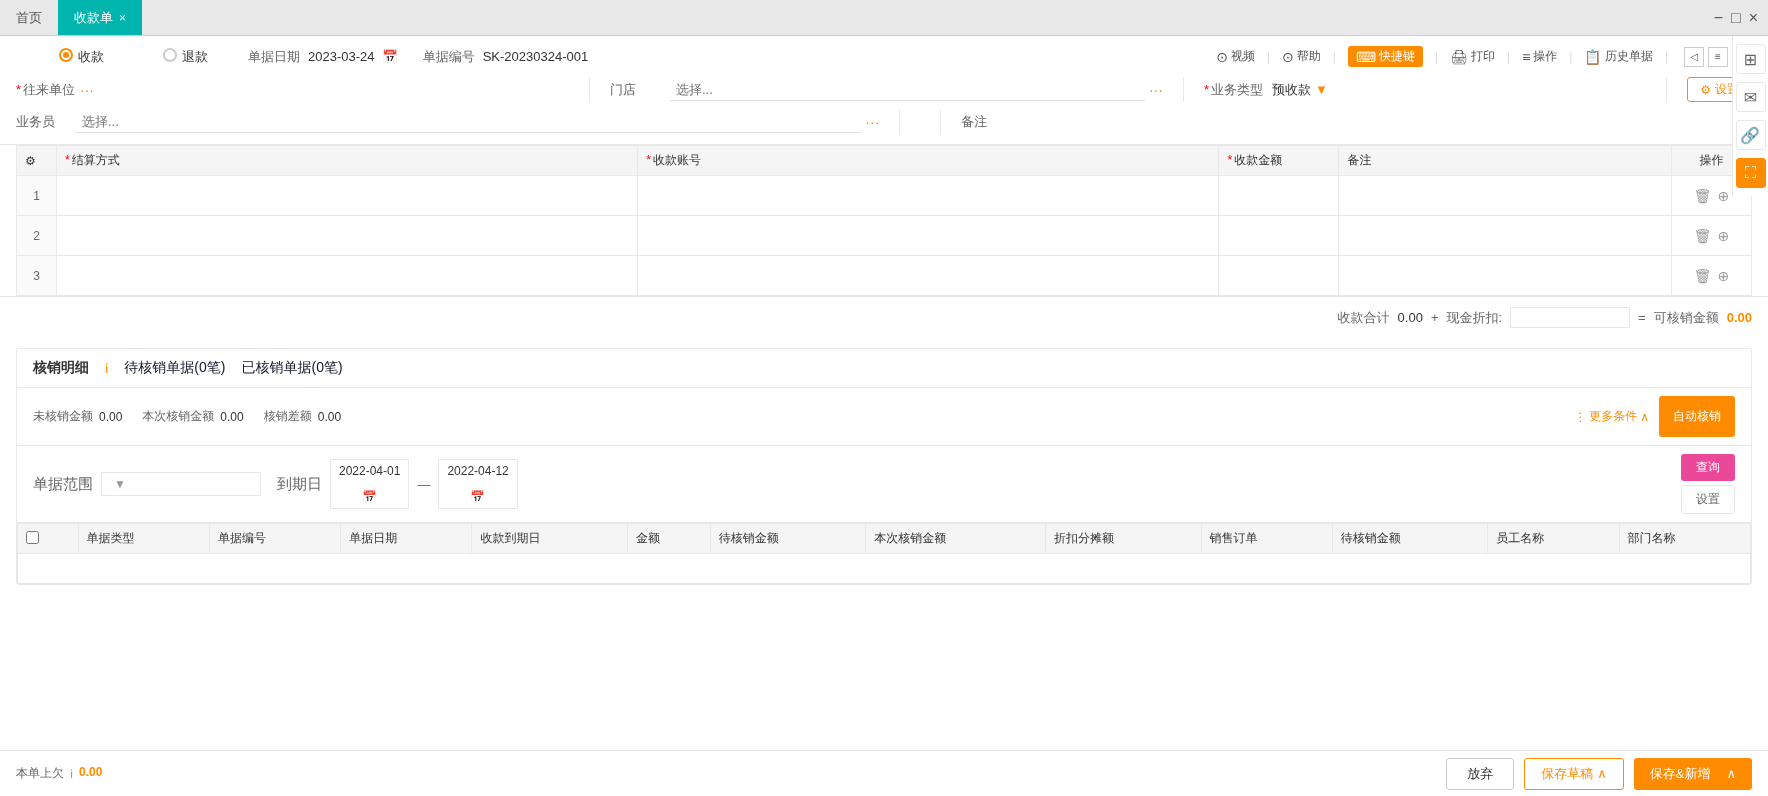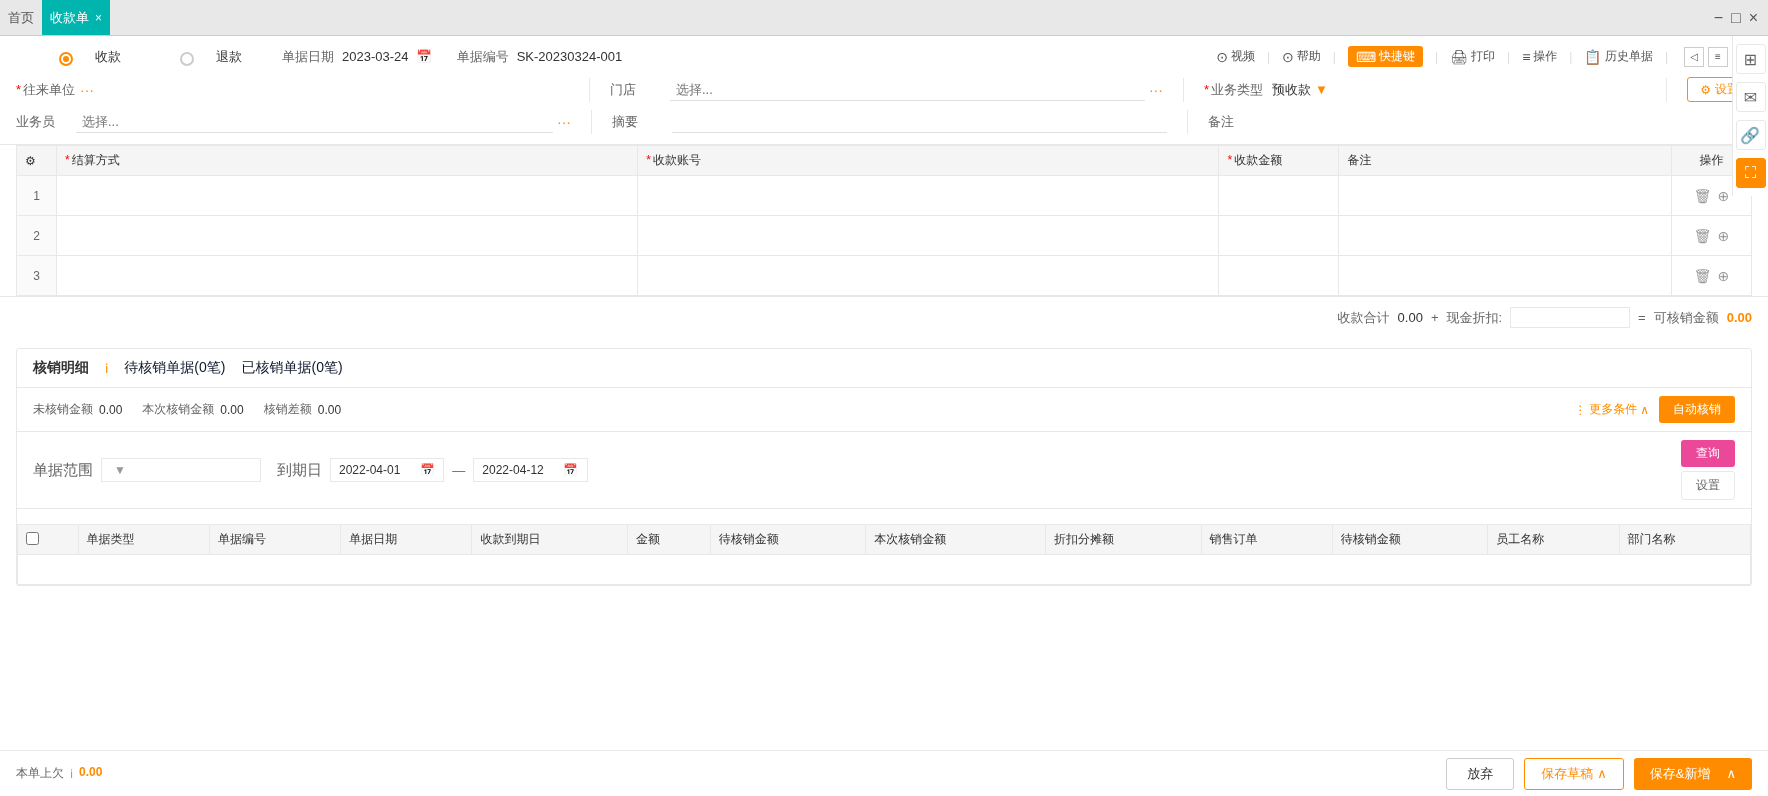--- a/index.html
+++ b/index.html
@@ -1,34 +1,34 @@
 <!DOCTYPE html>
 <html><head>
   <meta charset="utf-8">
   <style>
     * { box-sizing: border-box; margin: 0; padding: 0; }
     body { font-family: 'Microsoft YaHei', Arial, sans-serif; font-size: 13px; background: #f0f2f5; color: #333; overflow: hidden; width: 1768px; height: 796px; }
 
     
     .tab-bar { display: flex; align-items: center; background: #e8e8e8; height: 36px; border-bottom: 1px solid #ccc; }
-    .tab-item { padding: 0 8px; height: 100%; display: flex; align-items: center; cursor: pointer; font-size: 13px; color: #555; }
+    .tab-item { padding: 0 16px; height: 100%; display: flex; align-items: center; cursor: pointer; font-size: 13px; color: #555; }
     .tab-item.active { background: #00b5ad; color: white; }
     .tab-close { margin-left: 6px; font-size: 12px; cursor: pointer; }
     .tab-bar-right { margin-left: auto; display: flex; align-items: center; padding-right: 10px; gap: 8px; color: #555; font-size: 16px; cursor: pointer; }
 
     
     .main { background: white; height: calc(796px - 36px); overflow-y: auto; position: relative; }
 
     
     .form-header { background: white; padding: 10px 16px 0; border-bottom: 1px solid #e8e8e8; }
 
     
     .radio-row { display: flex; align-items: center; gap: 20px; margin-bottom: 10px; }
     .radio-group { display: flex; align-items: center; gap: 16px; }
-    .radio-item { display: flex; align-items: flex-end; gap: 22px; cursor: pointer; padding-left: 43px; }
+    .radio-item { display: flex; align-items: flex-start; gap: 5px; cursor: pointer; padding-left: 43px; }
     .radio-dot { width: 14px; height: 14px; border-radius: 50%; border: 2px solid #ccc; display: flex; align-items: center; justify-content: center; }
     .radio-dot.checked { border-color: #ff8c00; }
     .radio-dot.checked::after { content: ''; width: 6px; height: 6px; border-radius: 50%; background: #ff8c00; display: block; }
     .doc-info { display: flex; align-items: center; gap: 8px; margin-left: 20px; }
     .doc-label { color: #666; }
     .doc-value { color: #333; font-weight: 500; }
     .doc-icon { color: #ff8c00; cursor: pointer; }
     .toolbar-right { margin-left: auto; display: flex; align-items: center; gap: 12px; color: #555; font-size: 12px; }
     .toolbar-btn { display: flex; align-items: center; gap: 3px; cursor: pointer; color: #555; }
     .toolbar-btn .icon { font-size: 14px; }
@@ -72,29 +72,29 @@
     .writeoff-section { margin: 10px 16px; background: white; border: 1px solid #e8e8e8; border-radius: 3px; }
     .writeoff-header { display: flex; align-items: center; padding: 10px 16px; border-bottom: 1px solid #e8e8e8; gap: 16px; }
     .writeoff-title { font-weight: bold; font-size: 14px; color: #333; }
     .writeoff-info-icon { color: #ff8c00; cursor: pointer; font-size: 13px; }
     .writeoff-tab { color: #0f172a; cursor: pointer; font-size: 14px; }
     .writeoff-stats { display: flex; align-items: center; padding: 8px 16px; gap: 20px; border-bottom: 1px solid #e8e8e8; }
     .stat-item { display: flex; align-items: center; gap: 6px; font-size: 12px; color: #666; }
     .stat-value { color: #333; }
     .writeoff-actions { margin-left: auto; display: flex; align-items: center; gap: 10px; }
     .more-conditions { color: #ff8c00; font-size: 12px; cursor: pointer; display: flex; align-items: center; gap: 3px; }
-    .auto-writeoff-btn { background: #ff8c00; color: white; border: none; padding: 5px 14px; border-radius: 3px; cursor: pointer; font-size: 12px; }
+    .auto-writeoff-btn { background: #ff8c00; color: white; border: none; padding: 12px 14px; border-radius: 3px; cursor: pointer; font-size: 12px; }
 
     
     .filter-row { display: flex; align-items: center; padding: 8px 16px; gap: 16px; border-bottom: 1px solid #e8e8e8; }
     .filter-field { display: flex; align-items: center; gap: 8px; }
     .filter-label { color: #666; font-size: 15px; white-space: nowrap; }
     .filter-select { border: 1px solid #e8e8e8; padding: 4px 8px; font-size: 12px; display: flex; align-items: center; gap: 4px; cursor: pointer; min-width: 160px; }
     .filter-select-arrow { color: #999; }
-    .filter-date { border: 1px solid #e8e8e8; padding: 4px 8px; font-size: 12px; display: flex; align-items: center; gap: 20px; }
+    .filter-date { border: 1px solid #e8e8e8; padding: 4px 8px; font-size: 12px; display: flex; align-items: center; gap: 12px; flex-direction: column; }
     .filter-date-icon { color: #ff8c00; cursor: pointer; }
     .filter-dash { color: #666; }
     .filter-actions { margin-left: auto; display: flex; flex-direction: column; gap: 4px; }
     .query-btn { background: #ec4899; color: white; border: none; padding: 5px 14px; border-radius: 3px; cursor: pointer; font-size: 12px; }
     .settings-btn2 { border: 1px solid #e8e8e8; background: white; color: #666; padding: 5px 14px; border-radius: 3px; cursor: pointer; font-size: 12px; }
 
     
     .bottom-table { width: 100%; border-collapse: collapse; }
     .bottom-table th { background: #f5f5f5; border: 1px solid #e8e8e8; padding: 6px 8px; text-align: left; font-weight: normal; color: #333; font-size: 12px; white-space: nowrap; }
     .bottom-table td { border: 1px solid #e8e8e8; padding: 6px 8px; font-size: 12px; }
@@ -225,24 +225,20 @@
       </div>
     </div>
 
     <div class="form-row" style="margin-bottom: 10px;">
       <div class="field-group" style="flex: 2.5">
         <span class="field-label">业务员</span>
         <input class="field-input" type="text" placeholder="选择..." style="">
         <span class="field-more">···</span>
       </div>
       <div class="field-divider"></div>
-      <div class="field-group" style="flex: 2.5">
-        <span class="field-label">摘要</span>
-        <input class="field-input" type="text" placeholder="" style="">
-      </div>
       <div class="field-divider"></div>
       <div class="field-group" style="flex: 2">
         <span class="field-label">备注</span>
       </div>
       <div style="width: 100px"></div>
     </div>
   </div>
 
   <div class="table-section">
     <table class="data-table">
@@ -373,21 +369,21 @@
       <div class="filter-actions">
         <button class="query-btn">
           <span>查询</span>
         </button>
         <button class="settings-btn2">
           <span>设置</span>
         </button>
       </div>
     </div>
 
-    <div style="overflow-x: auto; margin-top: 15px;">
+    <div style="overflow-x: auto;">
       <table class="bottom-table">
         <thead>
           <tr>
             <th>
               <input type="checkbox" style="">
             </th>
             <th>单据类型</th>
             <th>单据编号</th>
             <th>单据日期</th>
             <th>收款到期日</th>

